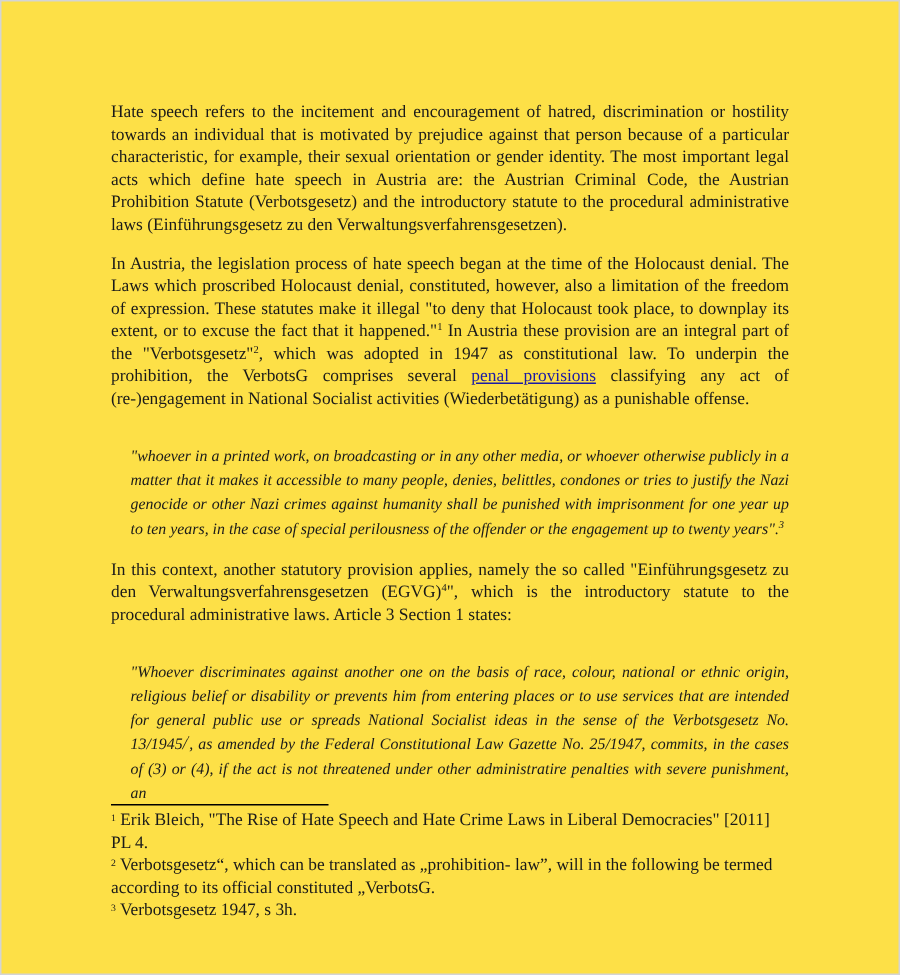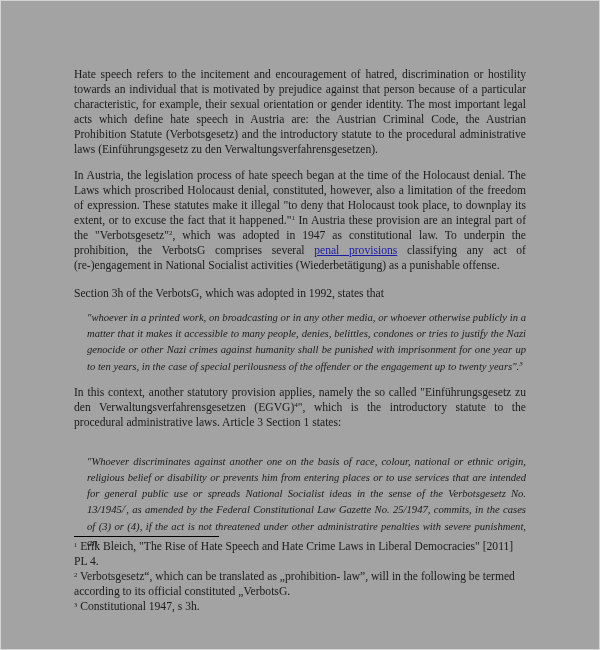--- a/index.html
+++ b/index.html
@@ -1,32 +1,32 @@
 <!DOCTYPE html>
 <html><head>
   <meta charset="utf-8">
   <style>
     html, body { margin: 0; padding: 0; background: #ffffff; }
     body { width: 600px; height: 650px; overflow: hidden; }
     .page {
       position: relative;
       width: 598px; height: 648px;
       border: 1px solid #d4d4d4;
-      background: #a3a3a3;
+      background: #fde047;
       font-family: "Liberation Serif", "DejaVu Serif", serif;
       color: #1a1a1a;
     }
     .content {
       position: absolute;
       left: 73px; top: 66px;
       width: 452px;
     }
     p { margin: 0; font-size: 11.6px; line-height: 15px; text-align: justify; }
     .p1 { margin-bottom: 11px; }
-    .p2 { margin-bottom: 13px; }
+    .p2 { margin-bottom: 24px; }
     .p3 { margin-bottom: 9px; text-align: left; }
     .quote {
       margin: 0 0 10px 13px;
       font-style: italic;
       font-size: 10.6px;
       line-height: 16.2px;
       text-align: justify;
     }
     .p4 { margin-bottom: 24px; }
     .quote2 { margin-bottom: 0; }
@@ -51,30 +51,29 @@
 </head>
 <body>
 
 <div class="page">
   <div class="content">
 
     <p class="p1">Hate speech refers to the incitement and encouragement of hatred, discrimination or hostility towards an individual that is motivated by prejudice against that person because of a particular characteristic, for example, their sexual orientation or gender identity. The most important legal acts which define hate speech in Austria are: the Austrian Criminal Code, the Austrian Prohibition Statute (Verbotsgesetz) and the introductory statute to the procedural administrative laws (Einführungsgesetz zu den Verwaltungsverfahrensgesetzen).</p>
 
     <p class="p2"><span>In Austria, the legislation process of hate speech began at the time of the Holocaust denial. The Laws which proscribed Holocaust denial, constituted, however, also a limitation of the freedom of expression. These statutes make it illegal "to deny that Holocaust took place, to downplay its extent, or to excuse the fact that it happened."</span><sup>1</sup><span> In Austria these provision are an integral part of the "Verbotsgesetz"</span><sup>2</sup><span>, which was adopted in 1947 as constitutional law. To underpin the prohibition, the VerbotsG comprises several </span><a class="link" href="#">penal provisions</a><span> classifying any act of (re-)engagement in National Socialist activities (Wiederbetätigung) as a punishable offense.</span></p>
 
-    <p class="p3">Section 3h of the VerbotsG, which was adopted in 1992, states that</p>
 
     <p class="quote"><span>"whoever in a printed work, on broadcasting or in any other media, or whoever otherwise publicly in a matter that it makes it accessible to many people, denies, belittles, condones or tries to justify the Nazi genocide or other Nazi crimes against humanity shall be punished with imprisonment for one year up to ten years, in the case of special perilousness of the offender or the engagement up to twenty years".</span><sup>3</sup></p>
 
     <p class="p4"><span>In this context, another statutory provision applies, namely the so called "Einführungsgesetz zu den Verwaltungsverfahrensgesetzen (EGVG)</span><sup>4</sup><span>", which is the introductory statute to the procedural administrative laws. Article 3 Section 1 states:</span></p>
 
     <p class="quote quote2"><span>"Whoever discriminates against another one on the basis of race, colour, national or ethnic origin, religious belief or disability or prevents him from entering places or to use services that are intended for general public use or spreads National Socialist ideas in the sense of the Verbotsgesetz No. 13/1945/</span><sup>'</sup><span>, as amended by the Federal Constitutional Law Gazette No. 25/1947, commits, in the cases of (3) or (4), if the act is not threatened under other administratire penalties with severe punishment, an</span></p>
 
   </div>
 
   <div class="rule"></div>
 
   <div class="footnotes">
     <p class="fn"><sup>1</sup><span> Erik Bleich, "The Rise of Hate Speech and Hate Crime Laws in Liberal Democracies" [2011] PL 4.</span></p>
     <p class="fn"><sup>2</sup><span> Verbotsgesetz“, which can be translated as „prohibition- law”, will in the following be termed according to its official constituted „VerbotsG.</span></p>
-    <p class="fn"><sup>3</sup><span> Constitutional 1947, s 3h.</span></p>
+    <p class="fn"><sup>3</sup><span> Verbotsgesetz 1947, s 3h.</span></p>
   </div>
 </div>
 
 </body></html>

